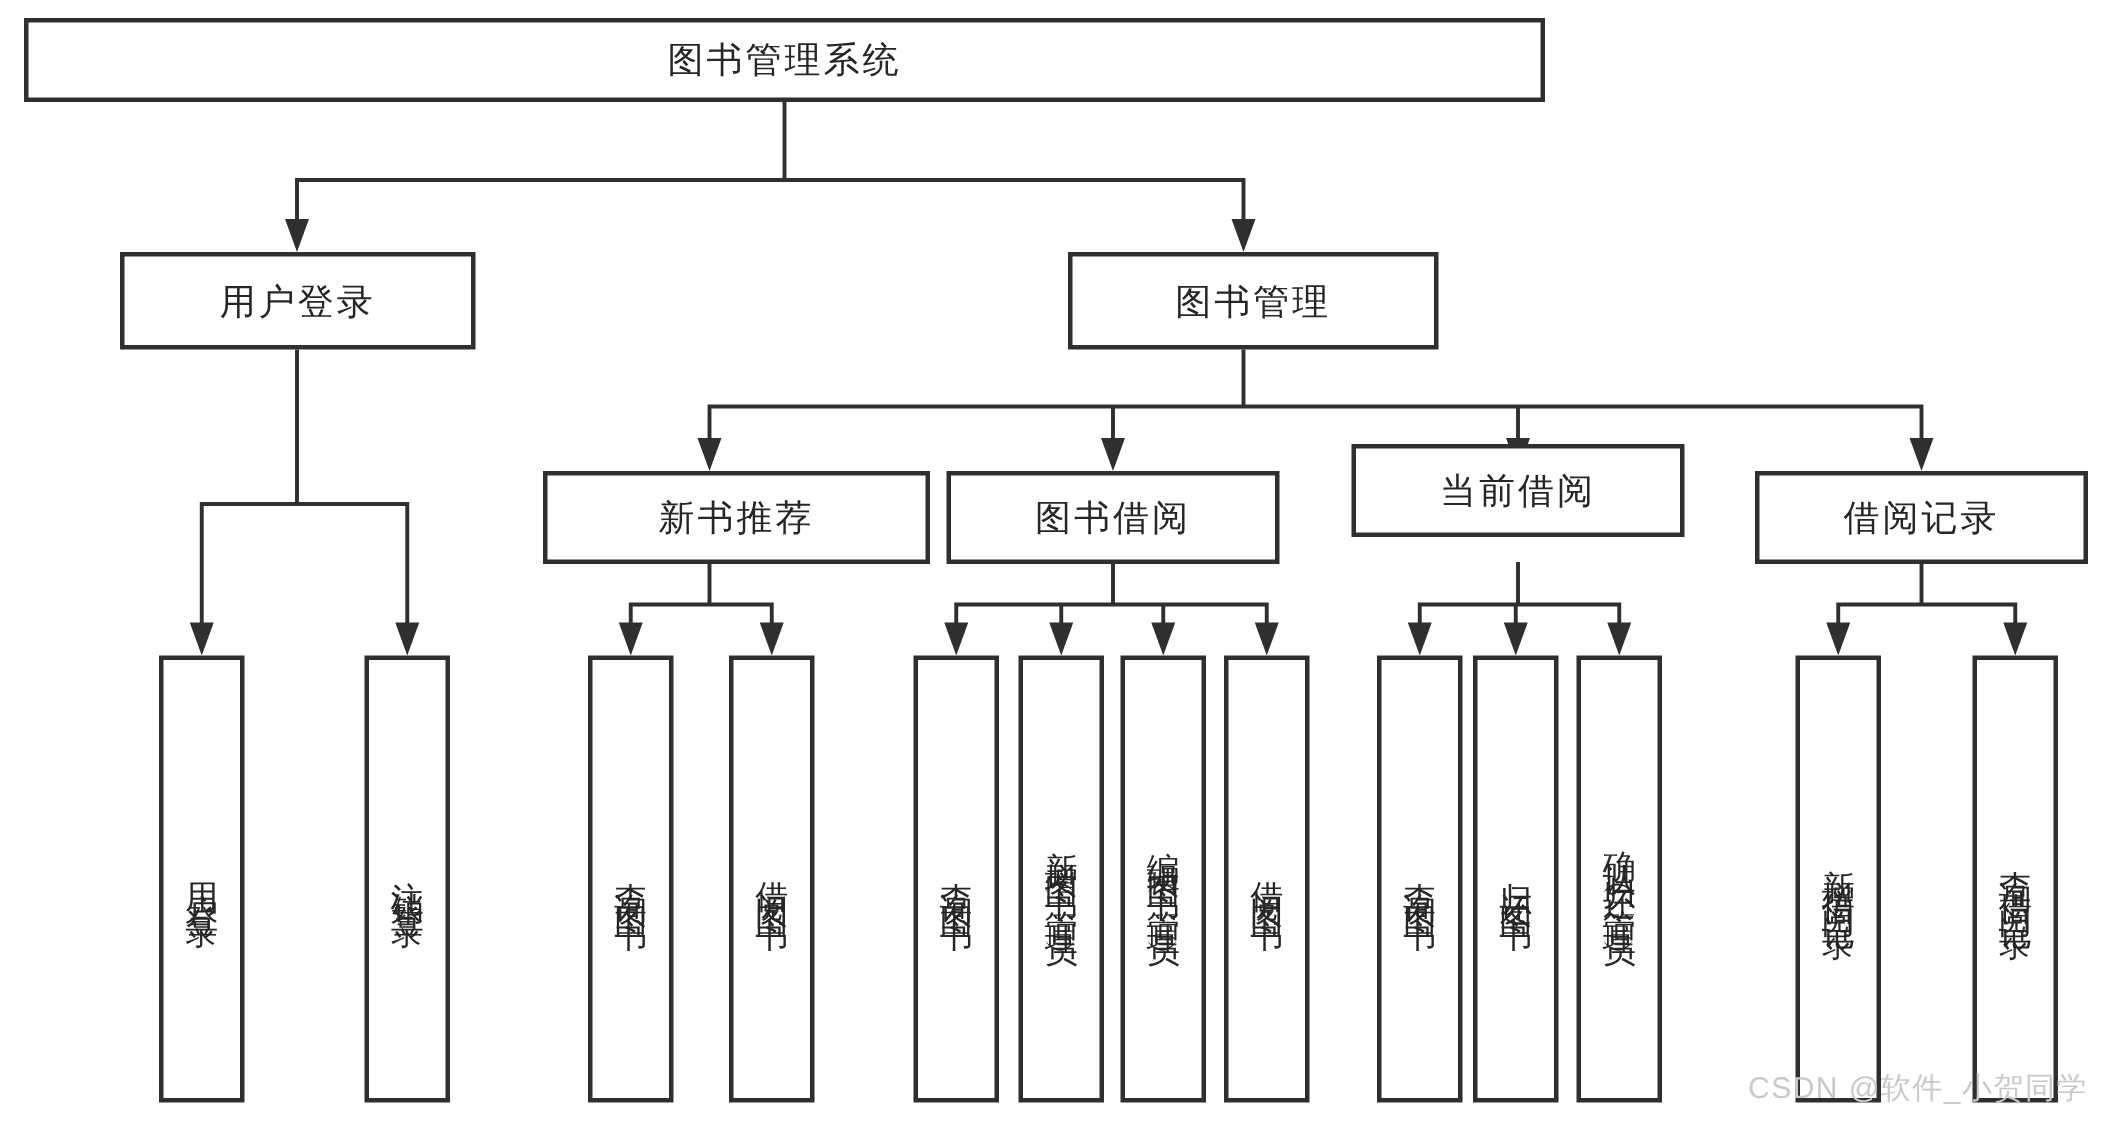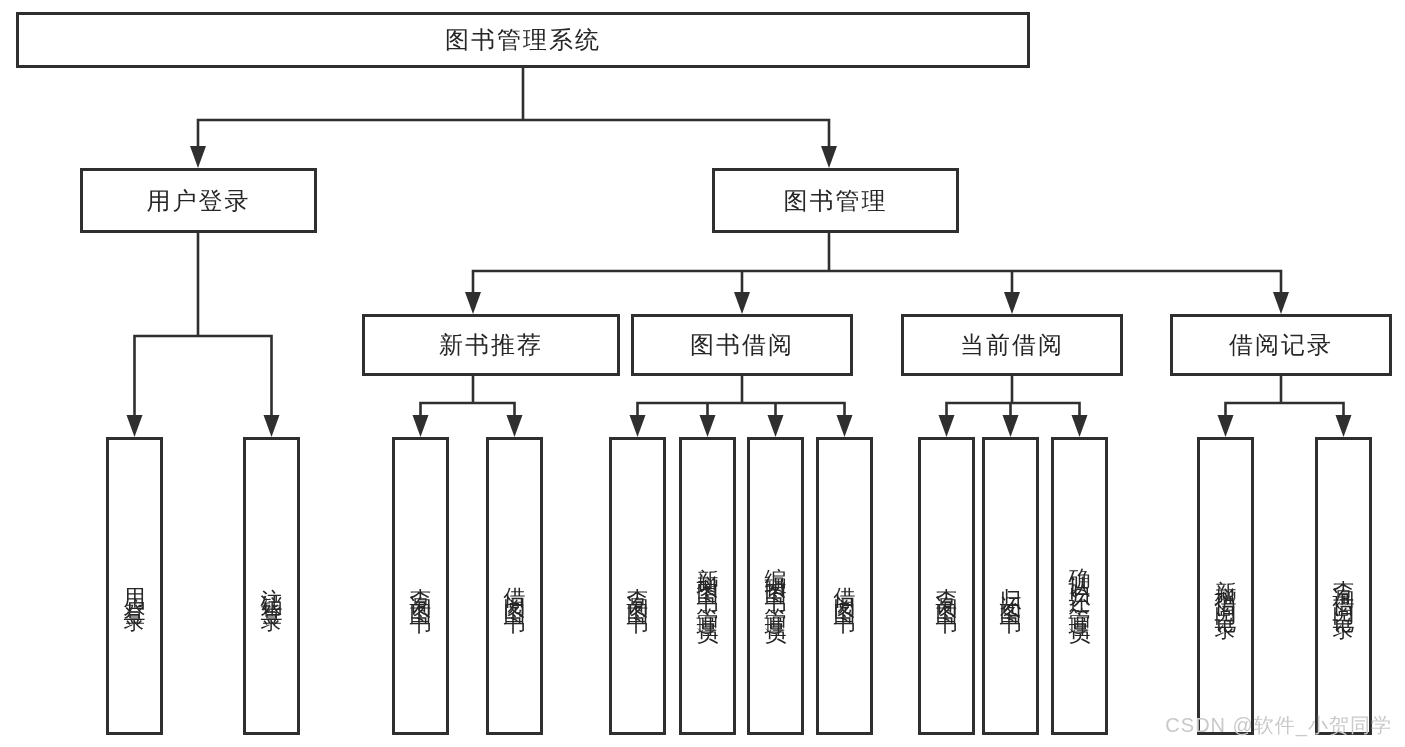--- a/index.html
+++ b/index.html
@@ -82,21 +82,21 @@
     <polygon points="1335.5,415 1351.5,415 1343.5,437"></polygon>
   </svg>
 
   <div class="node" style="left:16px;top:12px;width:1014px;height:56px;">图书管理系统</div>
 
   <div class="node" style="left:80px;top:168px;width:237px;height:65px;">用户登录</div>
   <div class="node" style="left:712px;top:168px;width:247px;height:65px;">图书管理</div>
 
   <div class="node" style="left:362px;top:314px;width:258px;height:62px;">新书推荐</div>
   <div class="node" style="left:631px;top:314px;width:222px;height:62px;">图书借阅</div>
-  <div class="node" style="left:901px;top:314px;width:222px;height:62px;">当前借阅</div>
+  <div class="node" style="left:901px;top:296px;width:222px;height:62px;">当前借阅</div>
   <div class="node" style="left:1170px;top:314px;width:222px;height:62px;">借阅记录</div>
 
   <div class="node v" style="left:106px;top:437px;width:57px;height:298px;">用户登录</div>
   <div class="node v" style="left:243px;top:437px;width:57px;height:298px;">注销登录</div>
 
   <div class="node v" style="left:392px;top:437px;width:57px;height:298px;">查询图书</div>
   <div class="node v" style="left:486px;top:437px;width:57px;height:298px;">借阅图书</div>
 
   <div class="node v" style="left:609px;top:437px;width:57px;height:298px;">查询图书</div>
   <div class="node v" style="left:679px;top:437px;width:57px;height:298px;">新增图书（管理员）</div>

